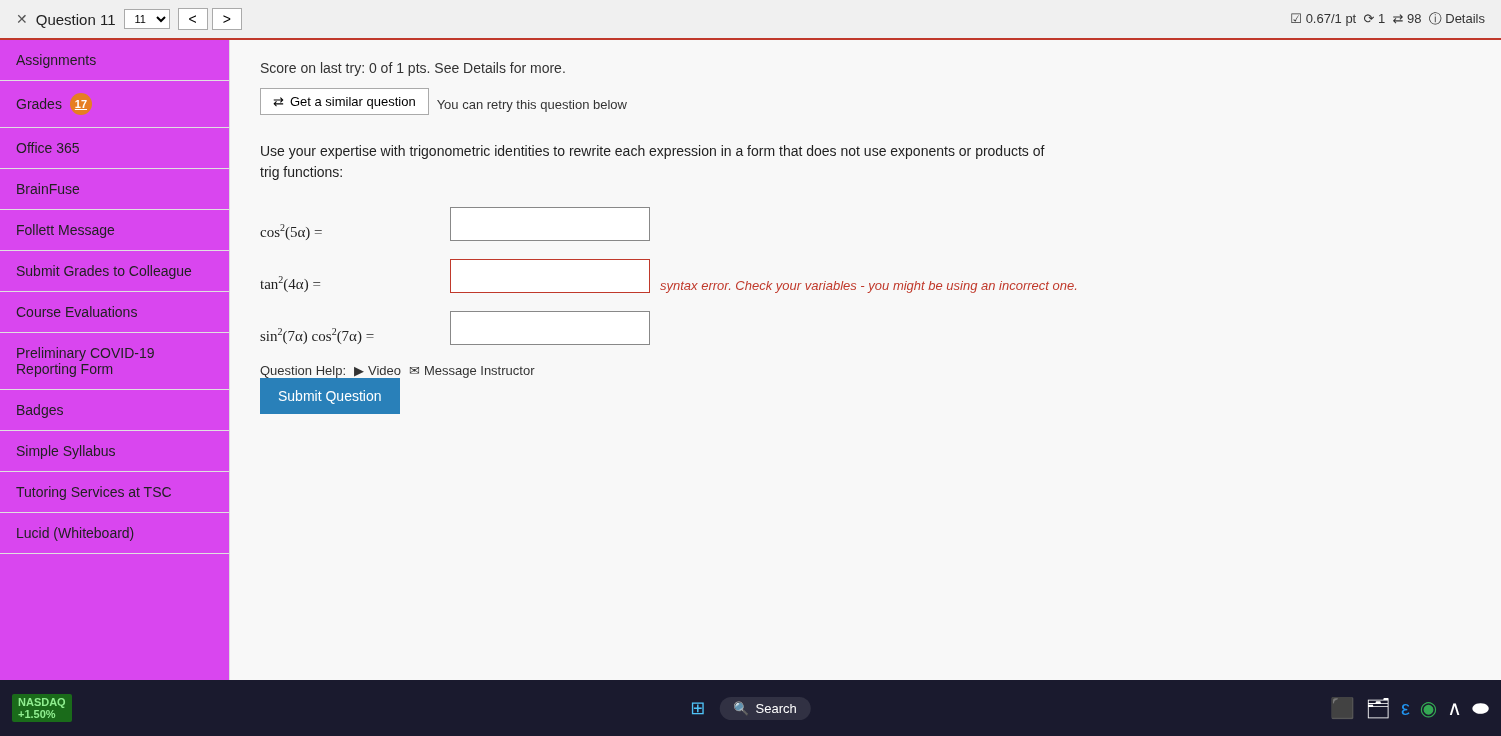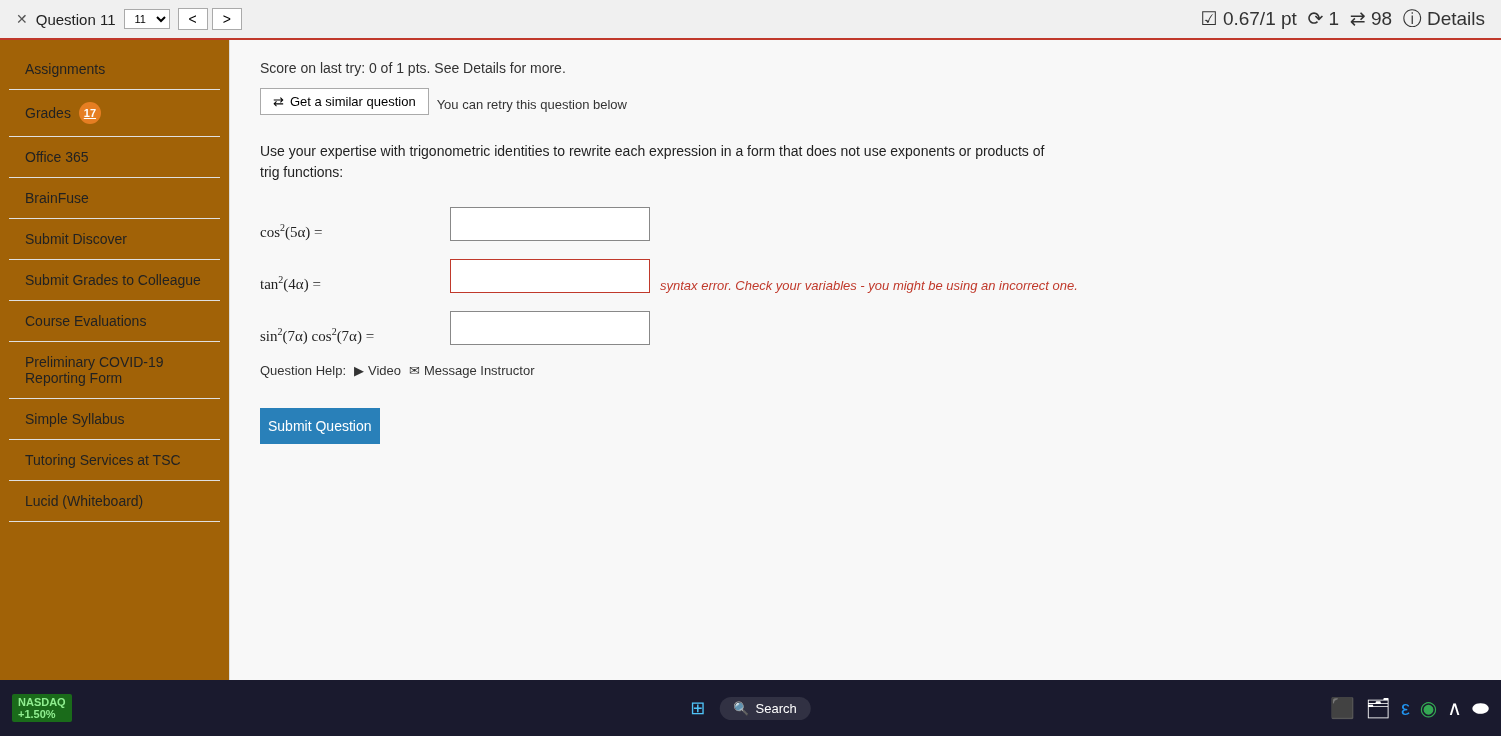--- a/index.html
+++ b/index.html
@@ -68,37 +68,37 @@
       background: white;
       padding: 2px 10px;
       font-size: 14px;
       cursor: pointer;
     }
 
     .score-info {
       display: flex;
       align-items: center;
       gap: 12px;
-      font-size: 19px;
+      font-size: 13px;
       color: #333;
     }
 
     
     .main-content {
       display: flex;
       flex: 1;
       overflow: hidden;
     }
 
     
     .sidebar {
       width: 230px;
-      background: #a16207;
+      background: #d946ef;
       border-right: 1px solid #ddd;
-      padding: 9px;
+      padding: 0;
       overflow-y: auto;
       flex-shrink: 0;
     }
 
     .sidebar-item {
       padding: 12px 16px;
       font-size: 14px;
       color: #222;
       cursor: pointer;
       border-bottom: 1px solid #e0e0e0;
@@ -196,40 +196,40 @@
 
     .error-msg {
       color: #c0392b;
       font-size: 13px;
       font-style: italic;
     }
 
     .question-help {
       font-size: 13px;
       color: #333;
-      margin-bottom: 30px;
+      margin-bottom: 0;
       display: flex;
       align-items: center;
       gap: 8px;
     }
 
     .help-link {
       display: inline-flex;
       align-items: center;
       gap: 4px;
       color: #333;
       text-decoration: none;
       font-size: 13px;
     }
 
     .submit-btn {
       background: #2980b9;
       color: white;
       border: none;
-      padding: 10px 8px;
+      padding: 10px 18px;
       font-size: 14px;
       cursor: pointer;
       font-weight: 500;
     }
 
     
     sup {
       font-size: 10px;
       vertical-align: super;
     }
@@ -351,24 +351,25 @@
   </div>
 
   <div class="main-content">
 
     <div class="sidebar">
 
     <div class="sidebar-item">Assignments</div>
         <div class="sidebar-item">Grades<span class="badge">17</span></div>
         <div class="sidebar-item">Office 365</div>
         <div class="sidebar-item">BrainFuse</div>
-        <div class="sidebar-item">Submit Discover</div>
+        <div class="sidebar-item">Follett Message</div>
         <div class="sidebar-item">Submit Grades to Colleague</div>
         <div class="sidebar-item">Course Evaluations</div>
         <div class="sidebar-item">Preliminary COVID-19 Reporting Form</div>
+        <div class="sidebar-item">Badges</div>
         <div class="sidebar-item">Simple Syllabus</div>
         <div class="sidebar-item">Tutoring Services at TSC</div>
         <div class="sidebar-item">Lucid (Whiteboard)</div>
       </div>
 
     <div class="question-area">
       <div class="score-line">
         <span>Score on last try: 0 of 1 pts. See Details for more.</span>
       </div>
 

